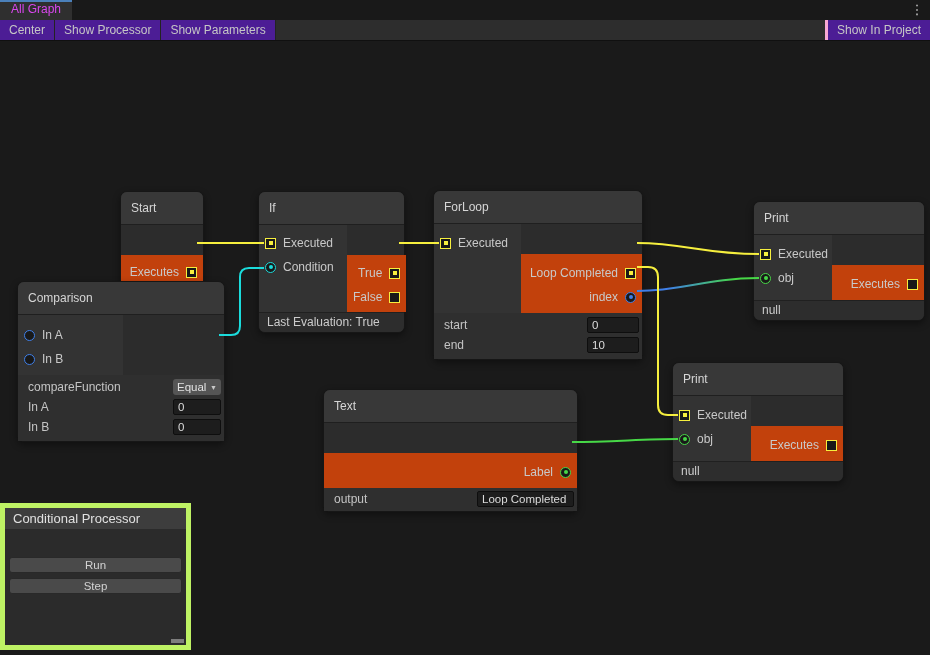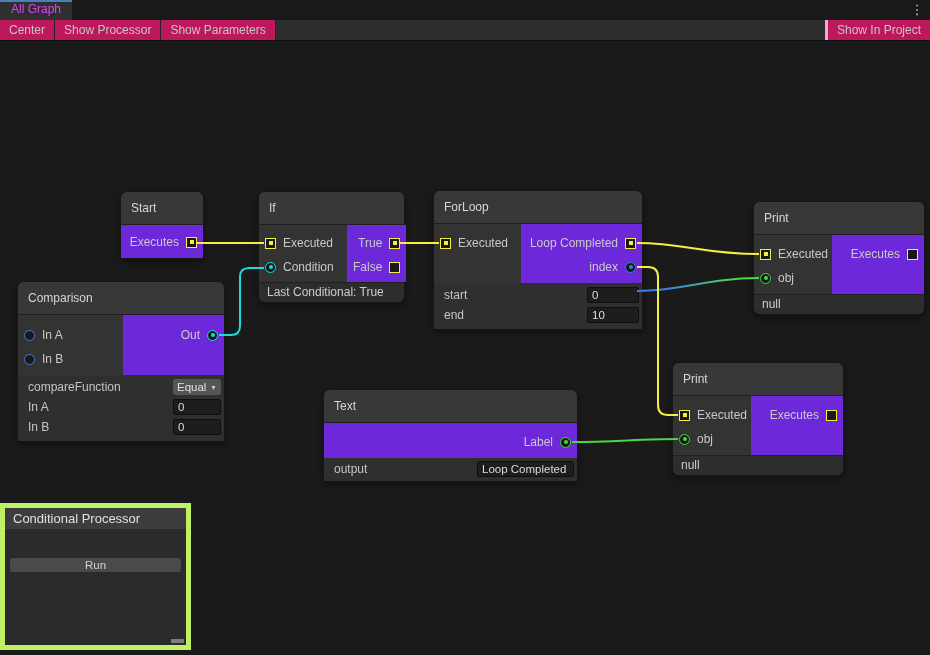--- a/index.html
+++ b/index.html
@@ -28,40 +28,40 @@
     letter-spacing:0;
   }
 
   
   .toolbar {
     position:absolute; left:0; top:20px; width:930px; height:21px;
     background:#2d2d2d; border-bottom:1px solid #101010;
     display:flex; align-items:stretch;
   }
   .tbtn {
-    background:#be185d; border-right:1px solid #232323;
+    background:#4c1d95; border-right:1px solid #232323;
     padding:0 9px; line-height:20px; color:#c6c6c6; font-size:12px;
     white-space:nowrap; cursor:default;
   }
   .tbtn.right { margin-left:auto; border-right:none; border-left:3px solid #f9a8d4; }
 
   
   .node {
     position:absolute; background:#2c2c2c;
     border:1px solid #161616; border-radius:7px;
     box-shadow: 0 3px 7px rgba(0,0,0,.4);
   }
   .nhead {
     height:33px; display:flex; align-items:center; padding:0 10px;
     background:#383838; border-bottom:1px solid #1f1f1f;
     border-radius:6px 6px 0 0; color:#d6d6d6;
   }
   .nbody { display:flex; align-items:stretch; }
   .ncol-in  { flex:none; background:#333333; padding:6px 0 3px; }
-  .ncol-out { flex:1;    background:#6d28d9; padding:6px 0 3px; }
+  .ncol-out { flex:1;    background:#c2410c; padding:6px 0 3px;margin-top:30px; }
   .prow { height:24px; display:flex; align-items:center; gap:7px; padding:0 6px; }
   .prow.out { justify-content:flex-end; }
   .plabel { white-space:nowrap; color:#c9c9c9; }
 
   .port { width:11px; height:11px; display:inline-flex; align-items:center;
           justify-content:center; flex:none; background:#191919; }
   .sq { border:1.5px solid var(--pc); }
   .ci { border:1.5px solid var(--pc); border-radius:50%; }
   .port i { display:none; width:4px; height:4px; background:var(--pc); }
   .ci i { border-radius:50%; }
@@ -161,21 +161,21 @@
         <span class="port sq on c-exec">
             <i></i>
           </span>
       </div>
       <div class="prow out">
         <span class="plabel">False</span>
         <span class="port sq c-exec"></span>
       </div>
     </div>
   </div>
-  <div class="nfooter">Last Conditional: True</div>
+  <div class="nfooter">Last Evaluation: True</div>
 </div>
 
 <div class="node" style="left:433px; top:190px; width:210px;">
   <div class="nhead">ForLoop</div>
   <div class="nbody">
     <div class="ncol-in" style="width:87px; padding:7px 0 4px;">
       <div class="prow">
         <span class="port sq on c-exec">
             <i></i>
           </span>
@@ -240,28 +240,20 @@
   <div class="nhead">Comparison</div>
   <div class="nbody">
     <div class="ncol-in" style="width:105px; padding:8px 0 4px;">
       <div class="prow">
         <span class="port ci c-int"></span>
         <span class="plabel">In A</span>
       </div>
       <div class="prow">
         <span class="port ci c-int"></span>
         <span class="plabel">In B</span>
-      </div>
-    </div>
-    <div class="ncol-out" style="padding:8px 0 4px;">
-      <div class="prow out">
-        <span class="plabel">Out</span>
-        <span class="port ci on c-cond">
-            <i></i>
-          </span>
       </div>
     </div>
   </div>
   <div class="nfields">
     <div class="frow">
       <span class="flabel">compareFunction</span>
       <div class="dropdown">
         <span>Equal</span>
         <span class="arrow">▼</span>
       </div>
@@ -321,20 +313,21 @@
       </div>
     </div>
   </div>
   <div class="nfooter">null</div>
 </div>
 
 <div class="panel">
   <div class="ptitle">Conditional Processor</div>
   <div class="pbody">
     <button class="pbtn">Run</button>
+    <button class="pbtn">Step</button>
   </div>
   <div class="grip"></div>
 </div>
 
 <svg class="wires" width="930" height="655">
   <defs>
     <linearGradient id="int2obj" gradientUnits="userSpaceOnUse" x1="637" y1="0" x2="759" y2="0">
       <stop offset="0" stop-color="#3f7fe8"></stop>
       <stop offset="0.25" stop-color="#3f7fe8"></stop>
       <stop offset="0.8" stop-color="#47d847"></stop>

